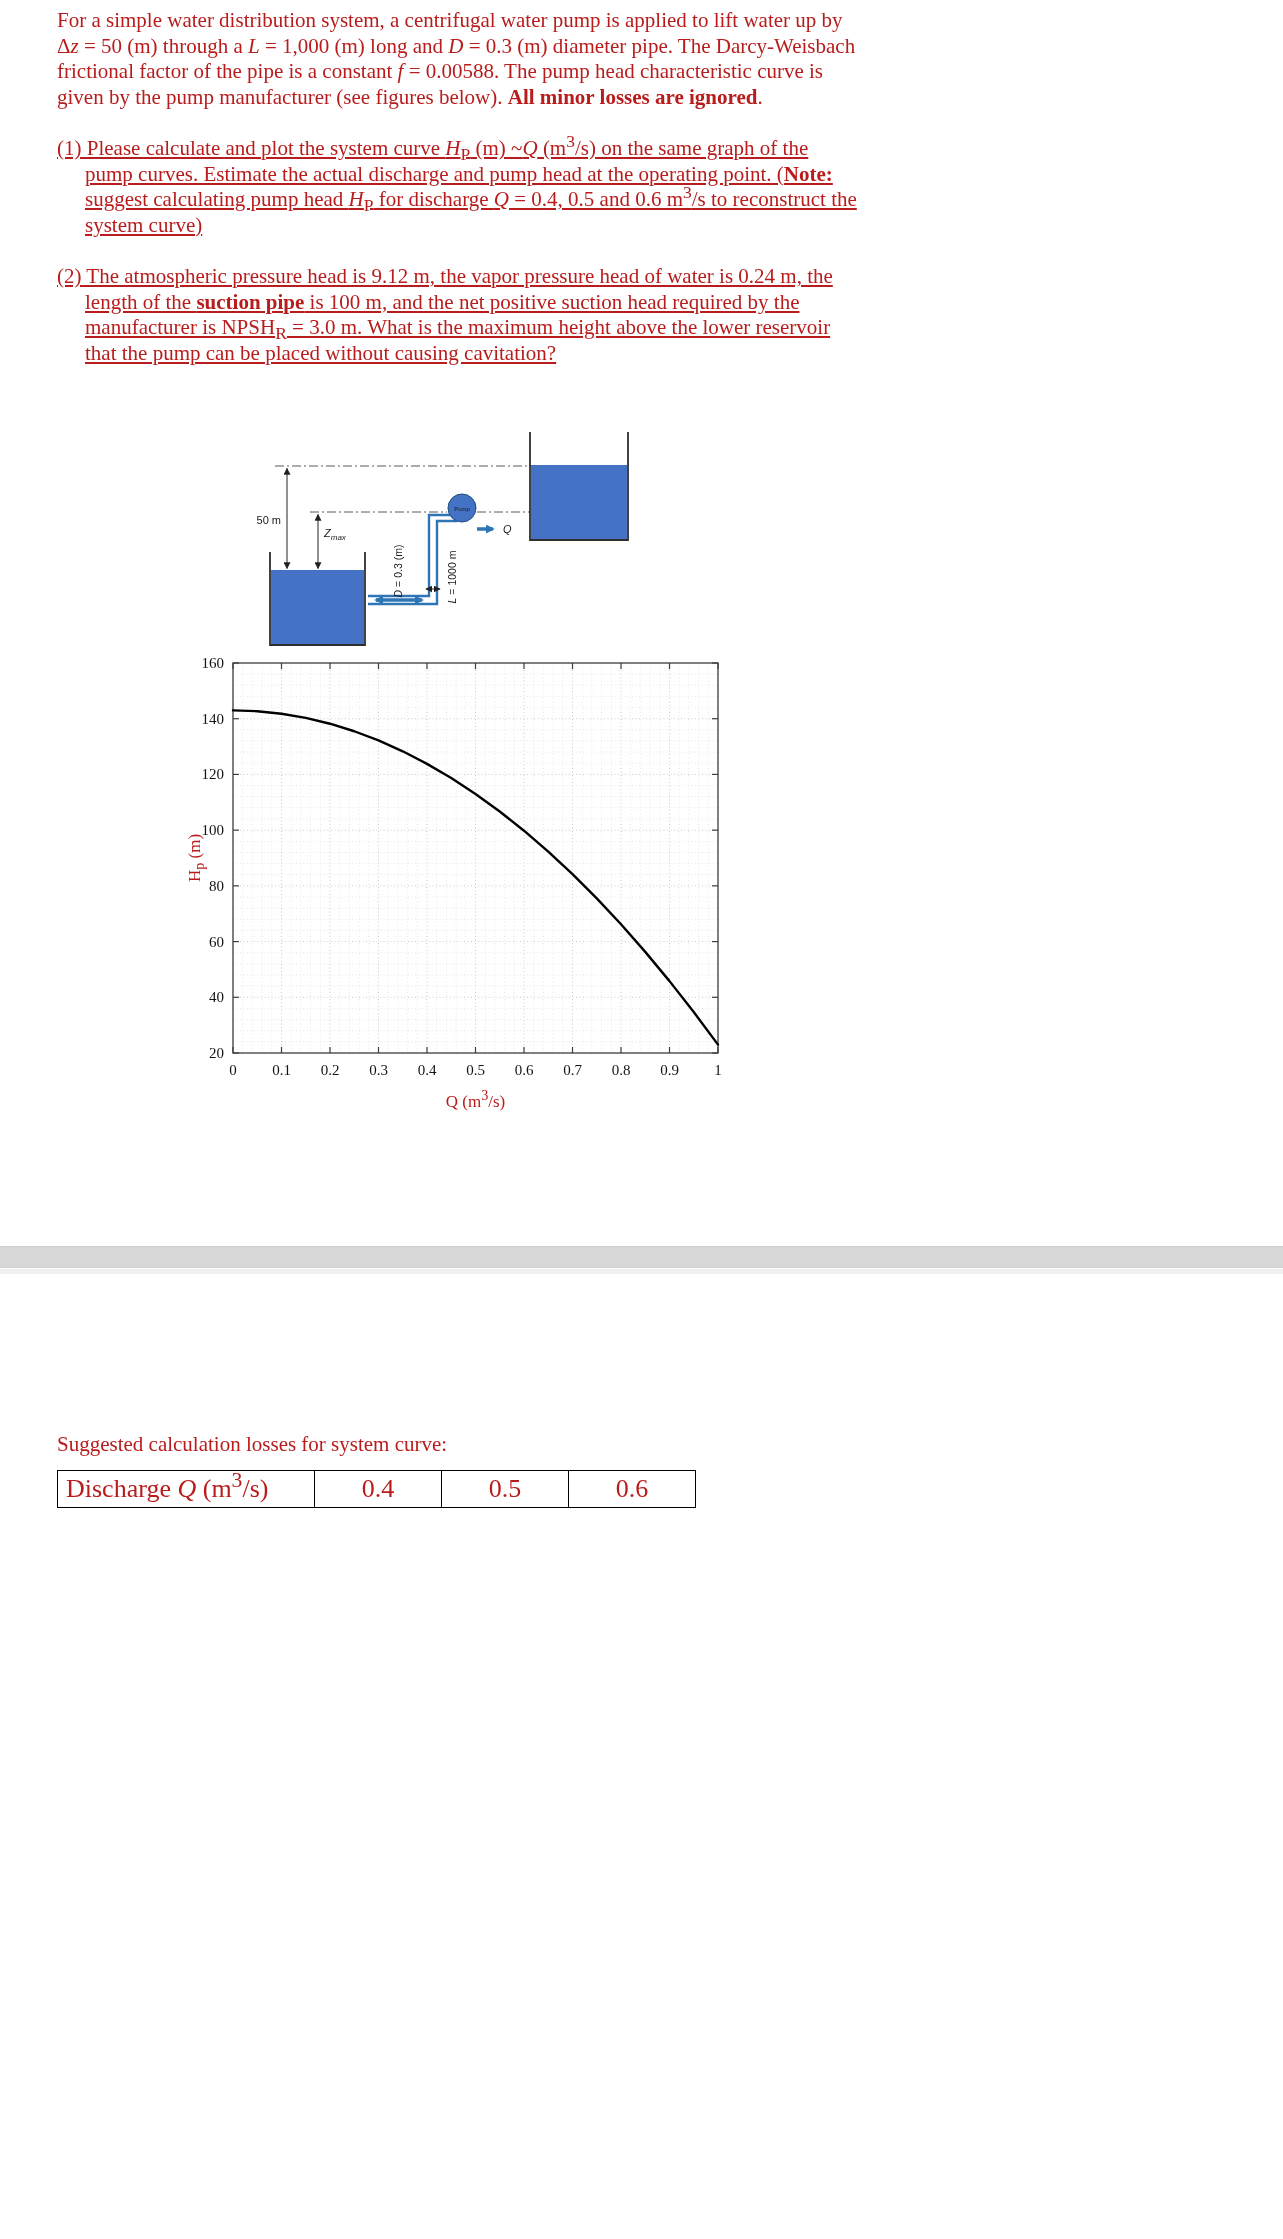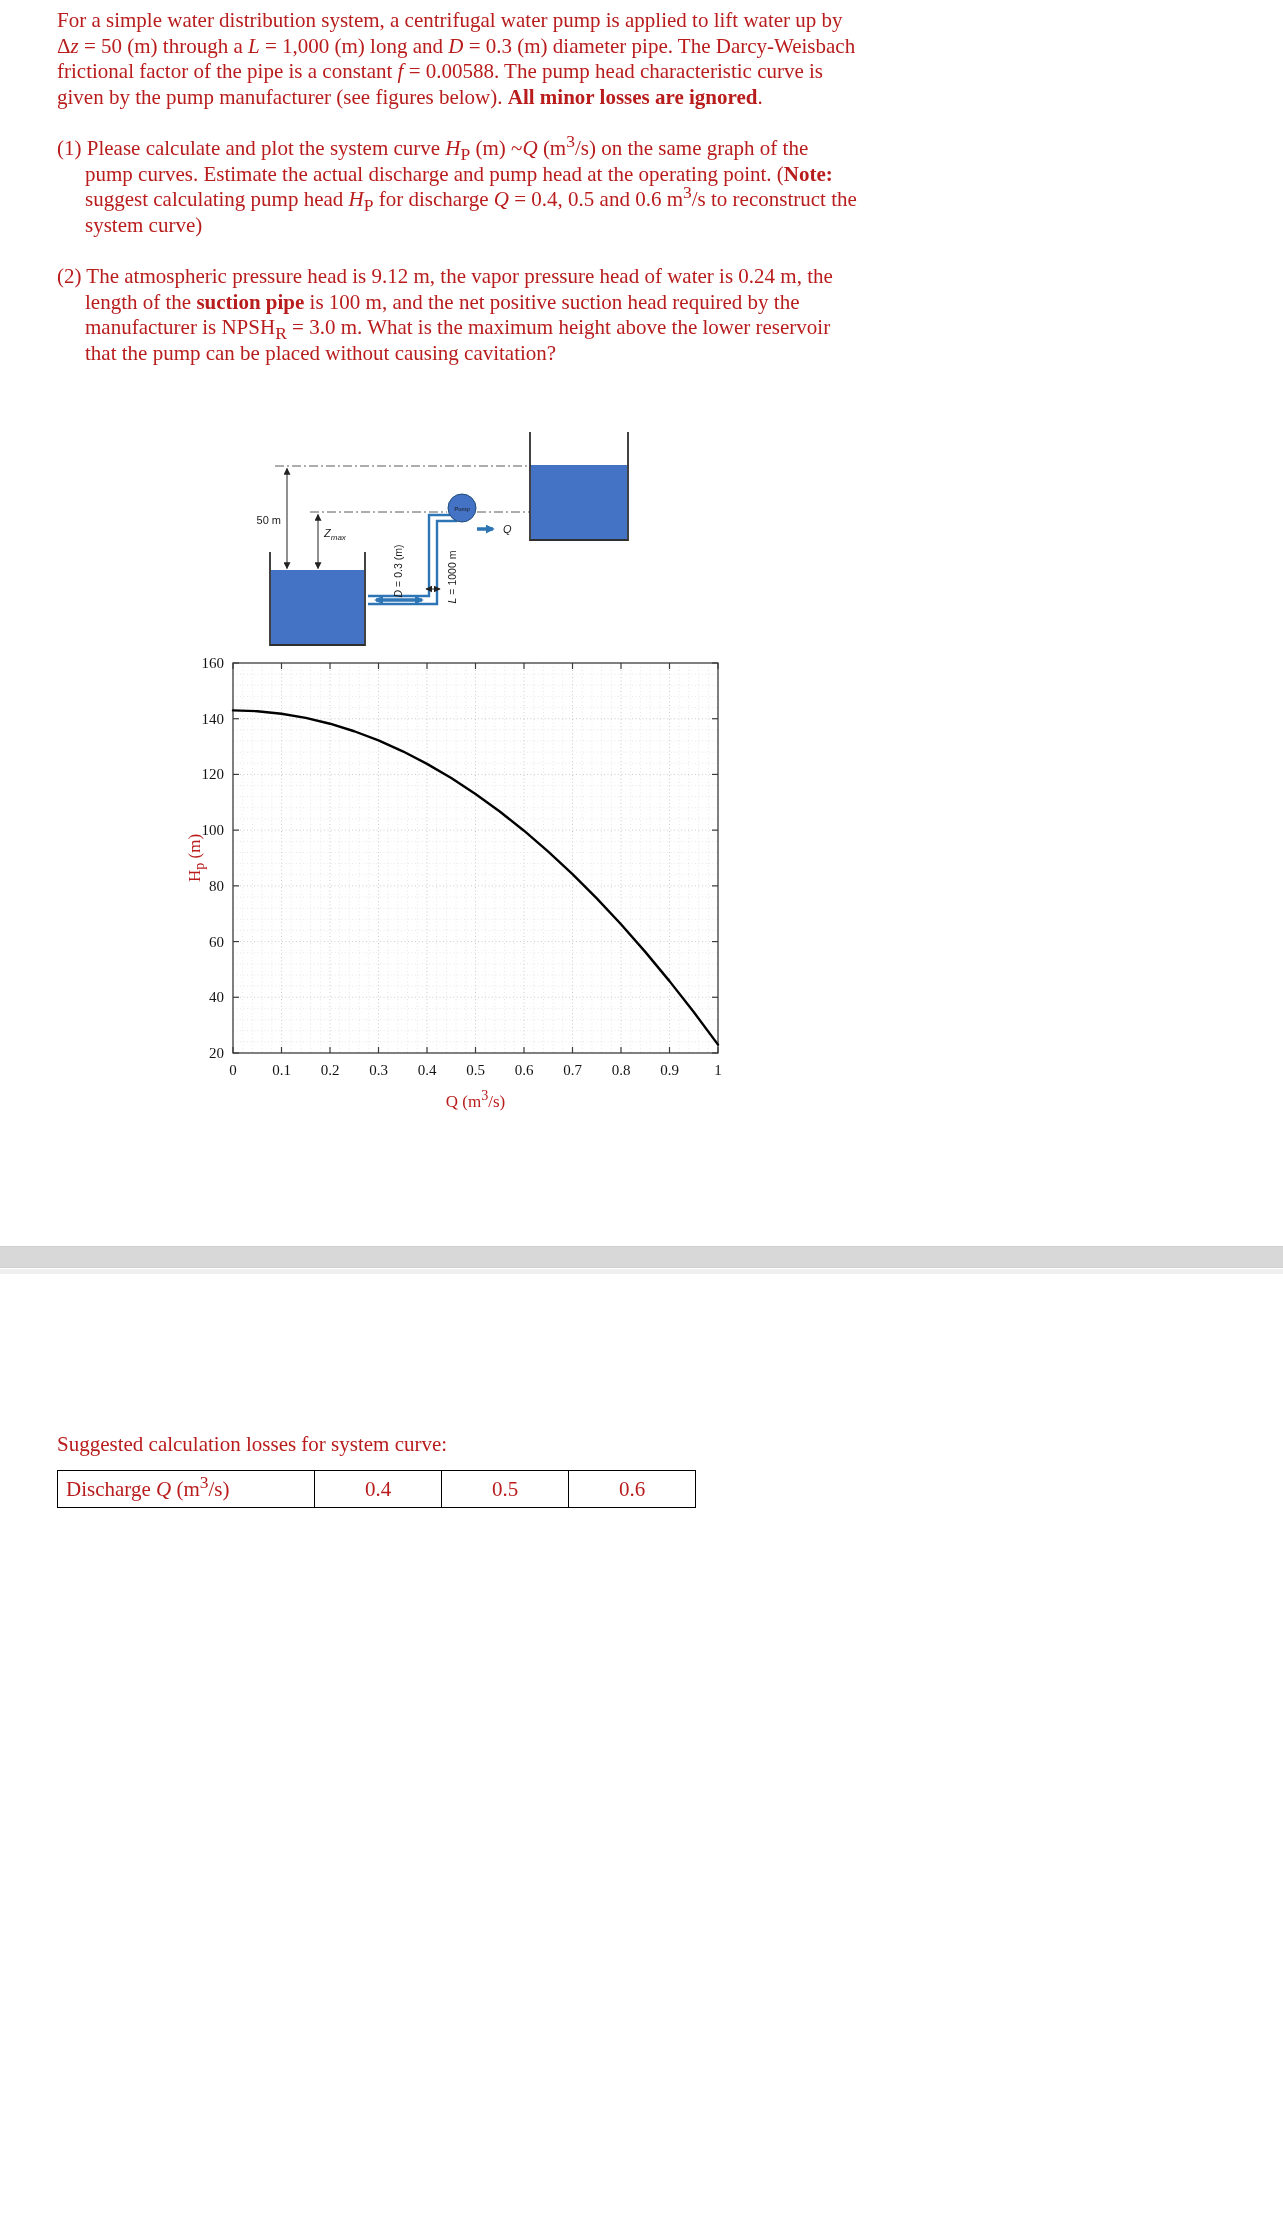--- a/index.html
+++ b/index.html
@@ -4,21 +4,21 @@
 <style>
   * { margin:0; padding:0; box-sizing:border-box; }
   html,body { background:#ffffff; }
   .page { position:relative; width:1283px; height:2239px; background:#ffffff;
           font-family:"Liberation Serif", serif; color:#b91c1c; overflow:hidden; }
 
   
   .textblock { position:absolute; left:57px; top:8px; width:802px;
                font-size:21px; line-height:25.5px; }
   .textblock p { margin-bottom:26px; }
-  .hang { padding-left:28px; text-indent:-28px; }
+  .hang { padding-left:28px; text-indent:-28px;text-decoration:underline; }
   sub, sup { line-height:0; }
 
   
   .diagram { position:absolute; left:240px; top:425px; }
   .diagram text { font-family:"Liberation Sans", sans-serif; fill:#1a1a1a; }
   .dashdot { stroke:#5a5a5a; stroke-width:1; stroke-dasharray:9 3 2 3; fill:none; }
   .tank { fill:none; stroke:#2f2f2f; stroke-width:1.8; }
   .water { fill:#4472c4; }
   .pipe { fill:none; stroke:#2e75b6; stroke-width:2.4; }
   .dim  { stroke:#222; stroke-width:1; }
@@ -39,21 +39,21 @@
 
   
   .divider  { position:absolute; left:0; top:1246px; width:1283px; height:22px;
               background:#d8d8d8; border-top:1px solid #cfcfcf; border-bottom:1px solid #cfcfcf; }
   .divider2 { position:absolute; left:0; top:1269px; width:1283px; height:5px; background:#f0f0f0; }
 
   
   .calc { position:absolute; left:57px; top:1432px; }
   .caption { font-size:21px; margin-bottom:13px; }
   table.sheet { border-collapse:collapse; }
-  table.sheet td { border:1.5px solid #000; height:37px; font-size:21px; vertical-align:middle;margin-top:48px; }
+  table.sheet td { border:1.5px solid #000; height:37px; font-size:26px; vertical-align:middle;margin-top:48px; }
   td.hdr { width:257px; padding-left:8px; }
   td.val { width:127px; text-align:center; }
 </style>
 </head>
 <body>
 
 <div class="page">
 
   <div class="textblock">
     <p><span>For a simple water distribution system, a centrifugal water pump is applied to lift water up by Δ</span><span style="font-style: italic;">z</span><span> = 50 (m) through a </span><span style="font-style: italic;">L</span><span> = 1,000 (m) long and </span><span style="font-style: italic;">D</span><span> = 0.3 (m) diameter pipe. The Darcy-Weisbach frictional factor of the pipe is a constant </span><span style="font-style: italic;">f</span><span> = 0.00588.  The pump head characteristic curve is given by the pump manufacturer (see figures below).  </span><span style="font-weight: 700;">All minor losses are ignored</span><span>.</span></p>

